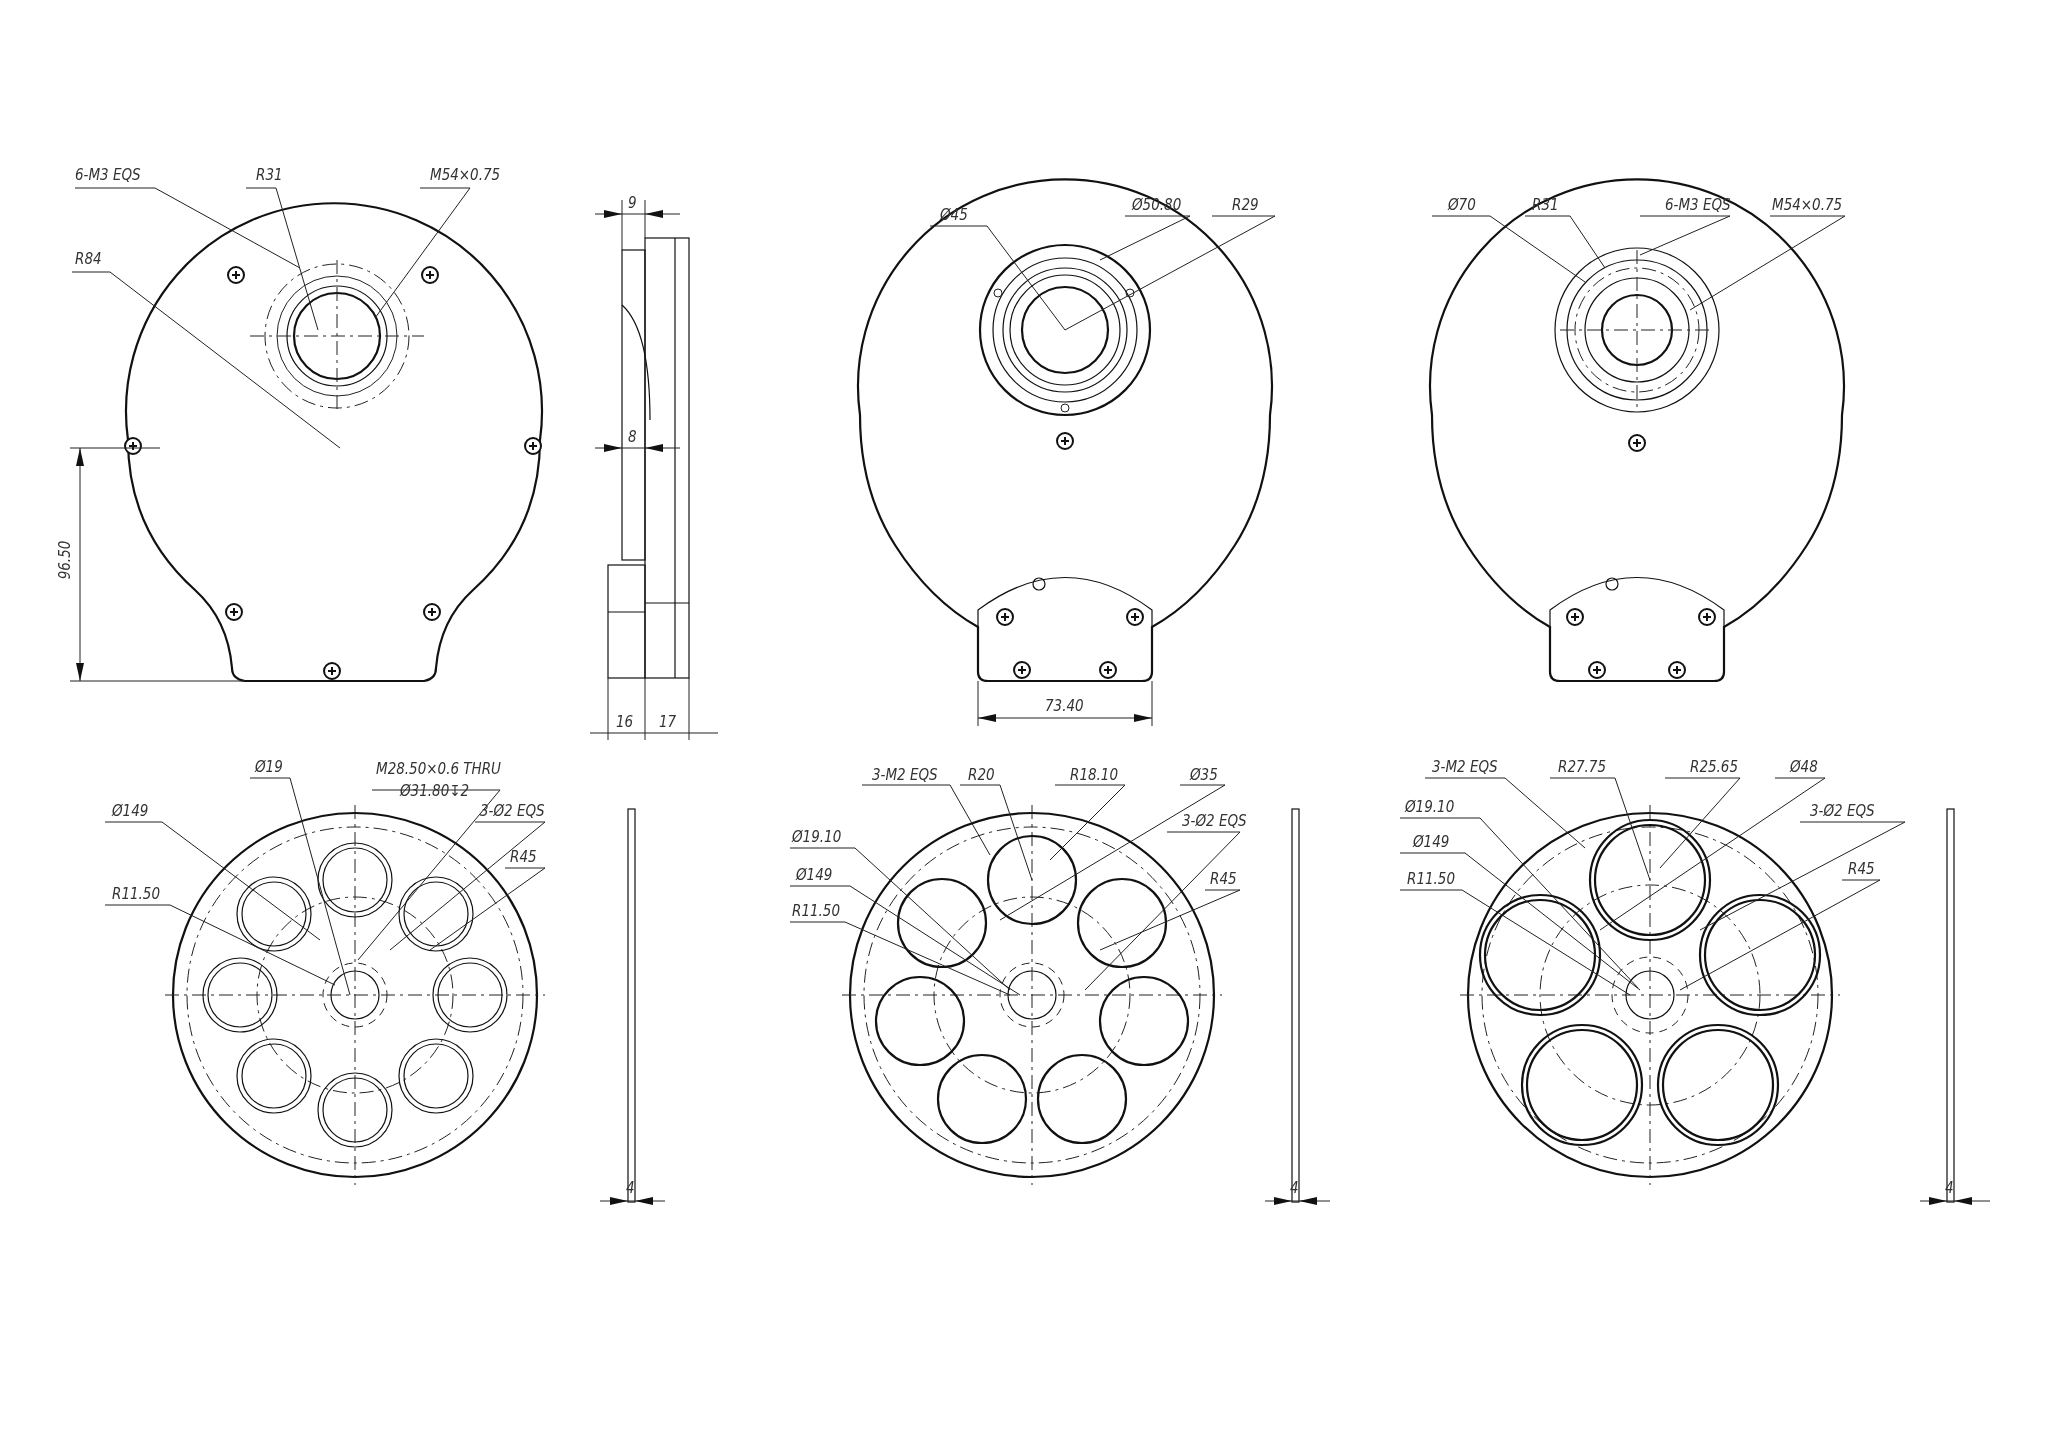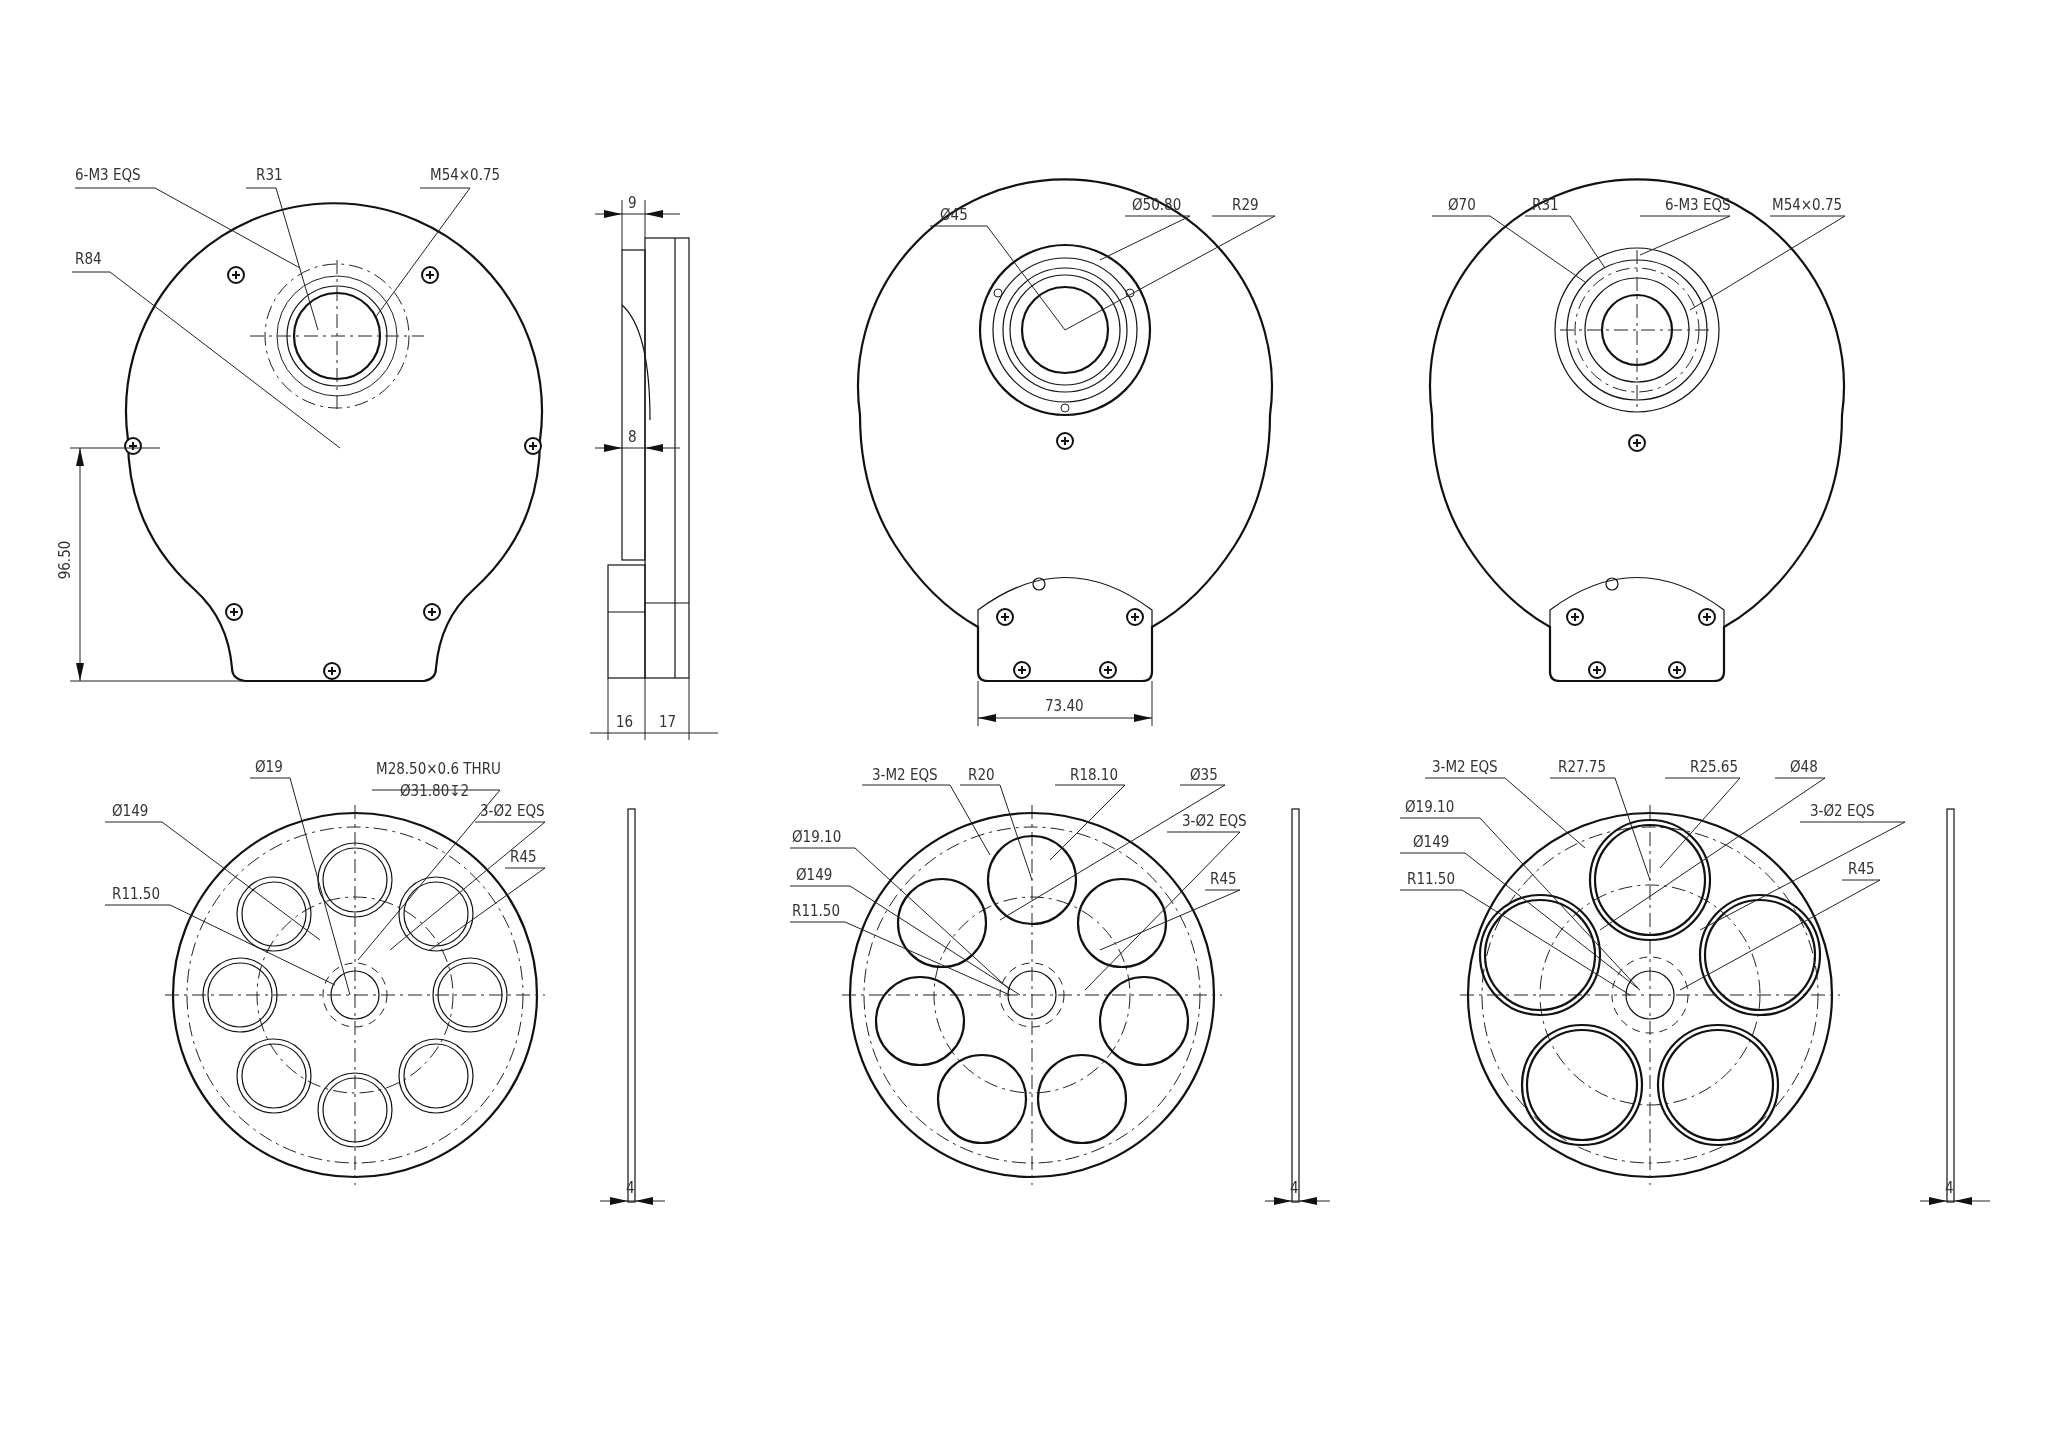--- a/index.html
+++ b/index.html
@@ -1,17 +1,17 @@
 <!DOCTYPE html>
 <html><head>
 <meta charset="utf-8">
 <style>
   html,body{margin:0;padding:0;background:#ffffff;}
   body{width:2048px;height:1448px;overflow:hidden;font-family:"DejaVu Sans Condensed","DejaVu Sans",sans-serif;}
-  #sheet{position:absolute;left:0;top:0;width:1684px;height:1448px;}
+  #sheet{position:absolute;left:0;top:0;width:1684px;height:1448px;font-style:italic;}
   svg text{font-family:"DejaVu Sans",sans-serif;font-size:15px;fill:#333;font-stretch:condensed;}
   .ol{fill:none;stroke:#111;stroke-width:2.2;}
   .th{fill:none;stroke:#111;stroke-width:1.2;}
   .hair{fill:none;stroke:#222;stroke-width:1;}
   .dash{fill:none;stroke:#222;stroke-width:1;stroke-dasharray:14 5 3 5;}
   .dsh{fill:none;stroke:#222;stroke-width:1;stroke-dasharray:8 6;}
   .lead{fill:none;stroke:#222;stroke-width:1;}
   .arrow{fill:#111;stroke:none;}
   .screw{fill:#fff;stroke:#111;stroke-width:2;}
 </style>

